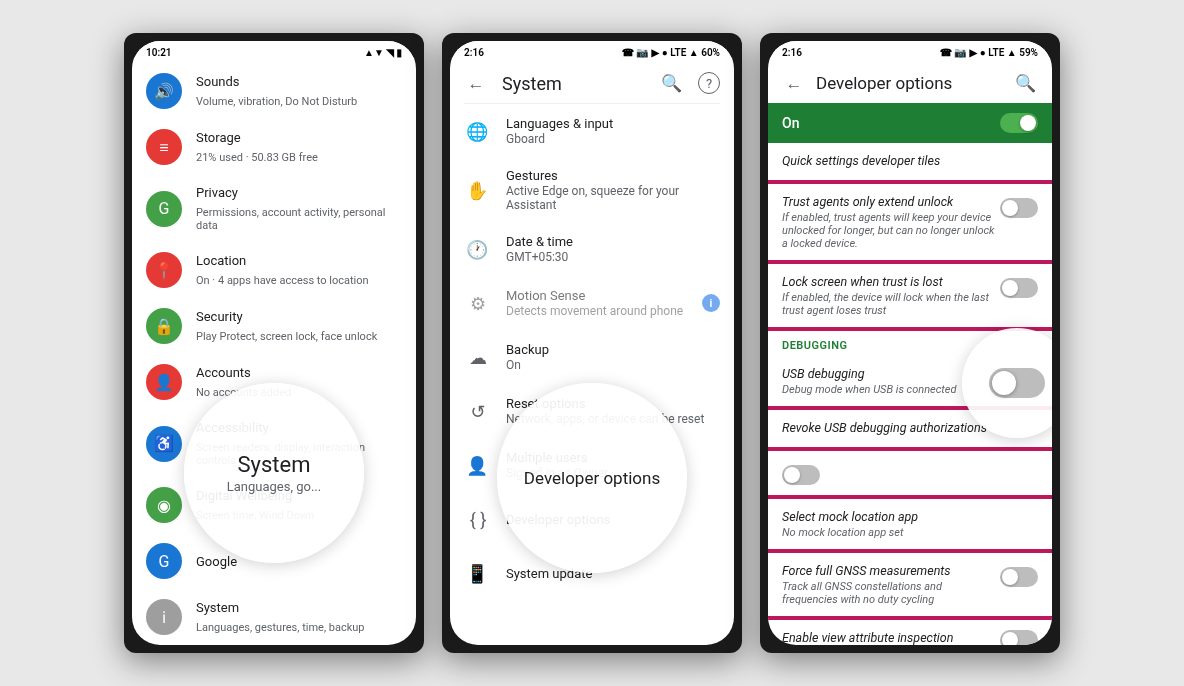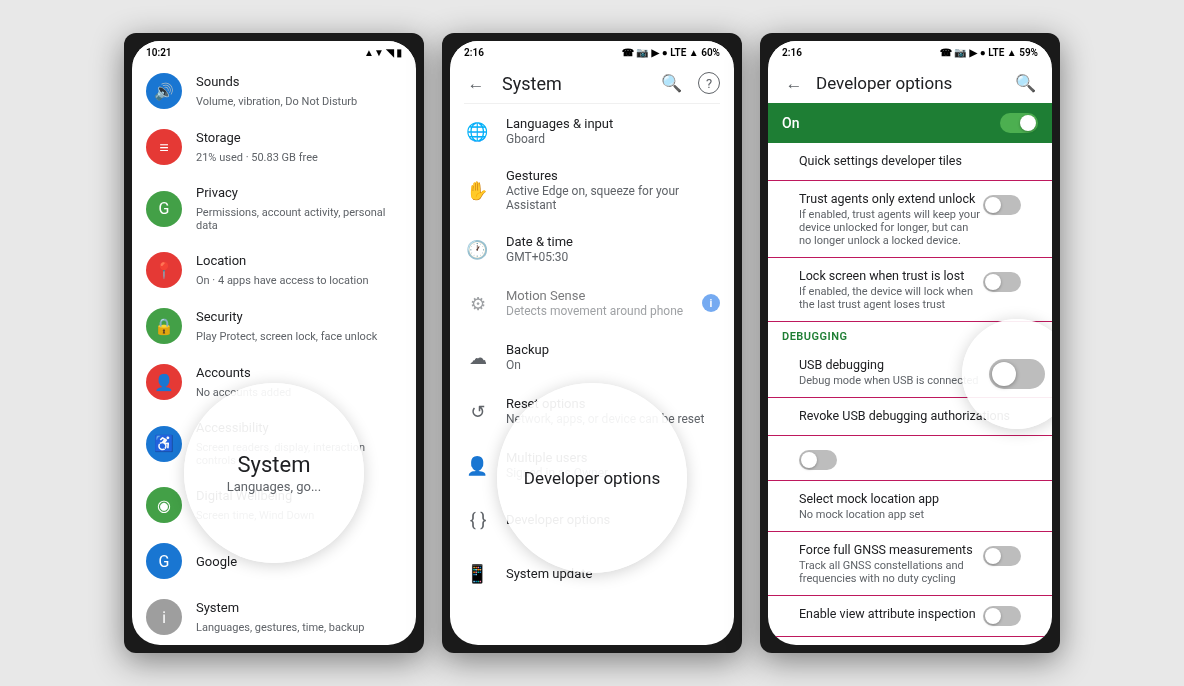--- a/index.html
+++ b/index.html
@@ -194,22 +194,23 @@
 
     .toggle.on::after { right: 2px; }
     .toggle.off::after { left: 2px; }
 
     .dev-list {
       flex: 1;
       overflow: hidden;
     }
 
     .dev-item {
-      padding: 10px 31px;
-      border-bottom: 1px solid #be185d;
+      padding: 10px 14px;
+      border-bottom: 4px solid #be185d;
+      font-style: italic;
     }
 
     .dev-item-title {
       font-size: 12.5px;
       color: #202124;
       margin-bottom: 2px;
     }
 
     .dev-item-subtitle {
       font-size: 11px;

